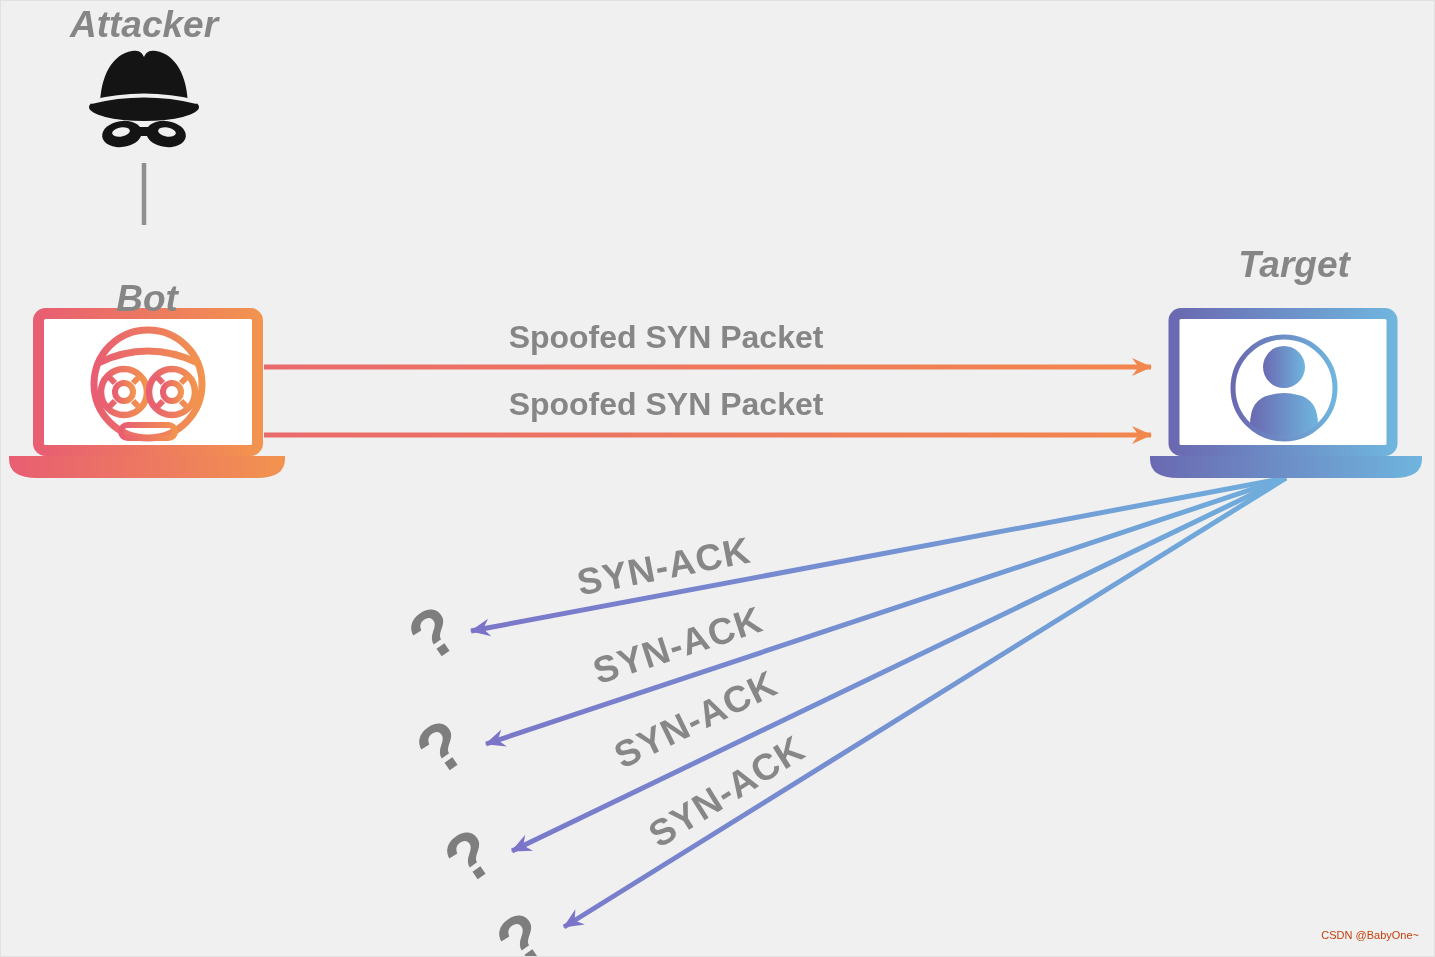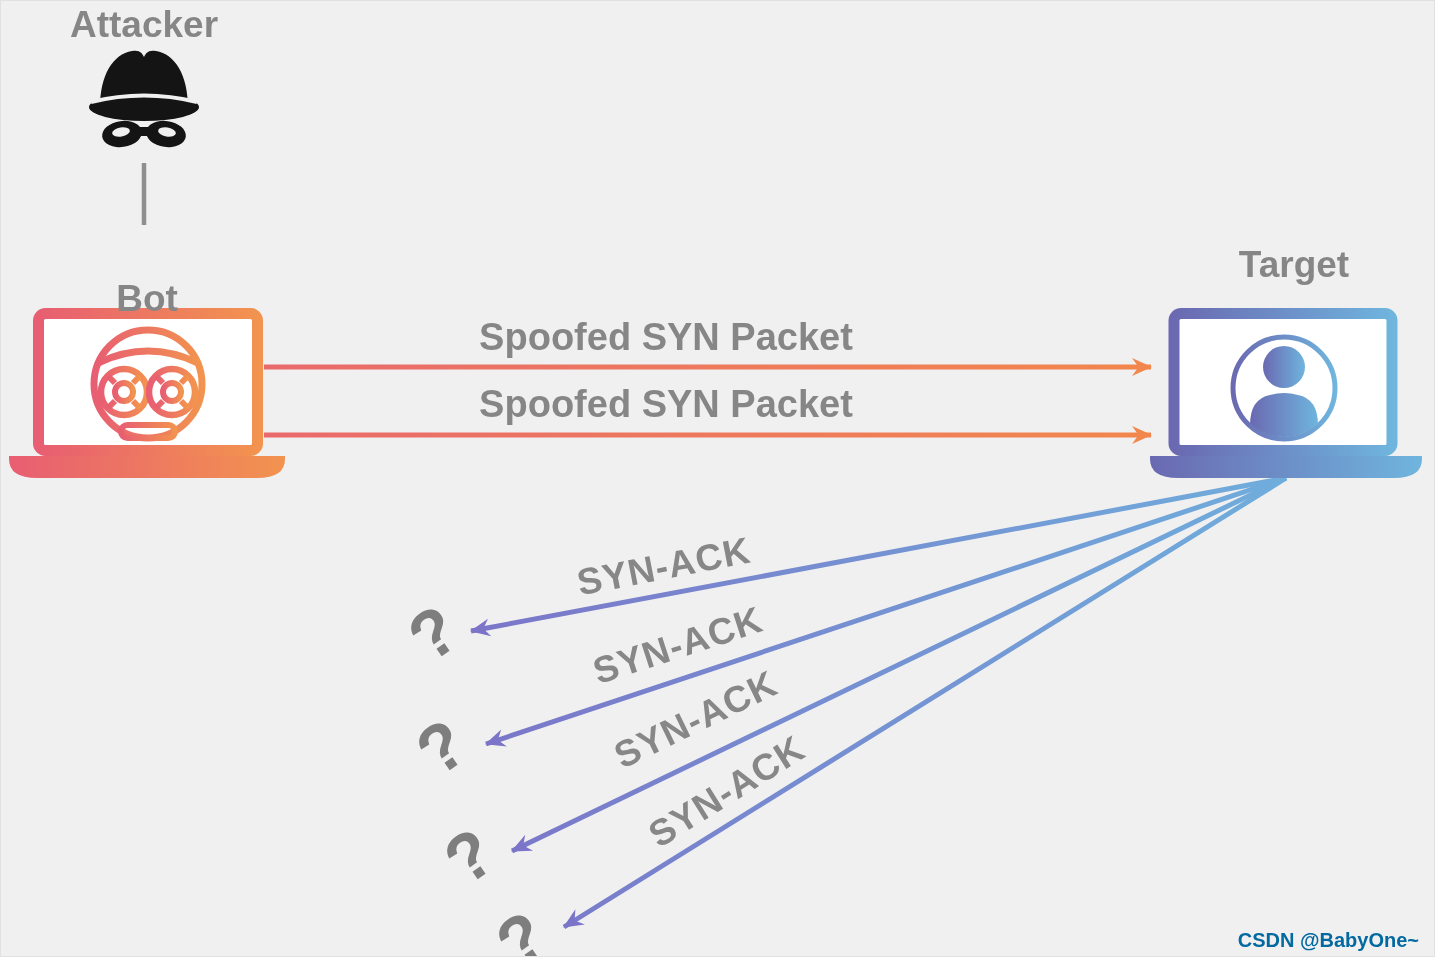--- a/index.html
+++ b/index.html
@@ -14,40 +14,40 @@
   }
   .stage svg{position:absolute;left:0;top:0;}
   .lbl{
     position:absolute;
     color:#868686;
     font-weight:bold;
     white-space:nowrap;
     transform:translate(-50%,-50%);
     user-select:none;
   }
-  .node-label{font-size:37px;}
+  .node-label{font-size:37px;font-style:italic;}
   #attacker-label{left:143px;top:24px;}
   #bot-label{left:146px;top:259px;margin-top:39px;}
   #target-label{left:1293px;top:264px;}
-  .packet-label{font-size:38px;}
+  .packet-label{font-size:32px;}
   #packet-label-1{left:665px;top:336px;}
   #packet-label-2{left:665px;top:403px;}
   .synack-label{font-size:37px;letter-spacing:1px;color:#878787;}
   #synack-label-1{left:663px;top:566px;transform:translate(-50%,-50%) rotate(-11deg);}
   #synack-label-2{left:677px;top:645px;transform:translate(-50%,-50%) rotate(-18deg);}
   #synack-label-3{left:695px;top:719px;transform:translate(-50%,-50%) rotate(-26deg);}
   #synack-label-4{left:726px;top:791px;transform:translate(-50%,-50%) rotate(-32deg);}
   .qmark{font-size:68px;color:#7e7e7e;}
   #qmark-1{left:432px;top:632px;transform:translate(-50%,-50%) rotate(-35deg);}
   #qmark-2{left:440px;top:746px;transform:translate(-50%,-50%) rotate(-35deg);}
   #qmark-3{left:468px;top:855px;transform:translate(-50%,-50%) rotate(-35deg);}
   #qmark-4{left:520px;top:938px;transform:translate(-50%,-50%) rotate(-35deg);}
   .watermark{
     position:absolute;right:15px;top:928px;
-    font-size:20px;color:#0369a1;font-weight:bold;
+    font-size:11px;color:#c2410c;font-weight:normal;
     user-select:none;
   }
 </style>
 </head>
 <body>
 
 <div class="stage">
 
   <svg width="1435" height="957" viewBox="0 0 1435 957">
     <defs>

